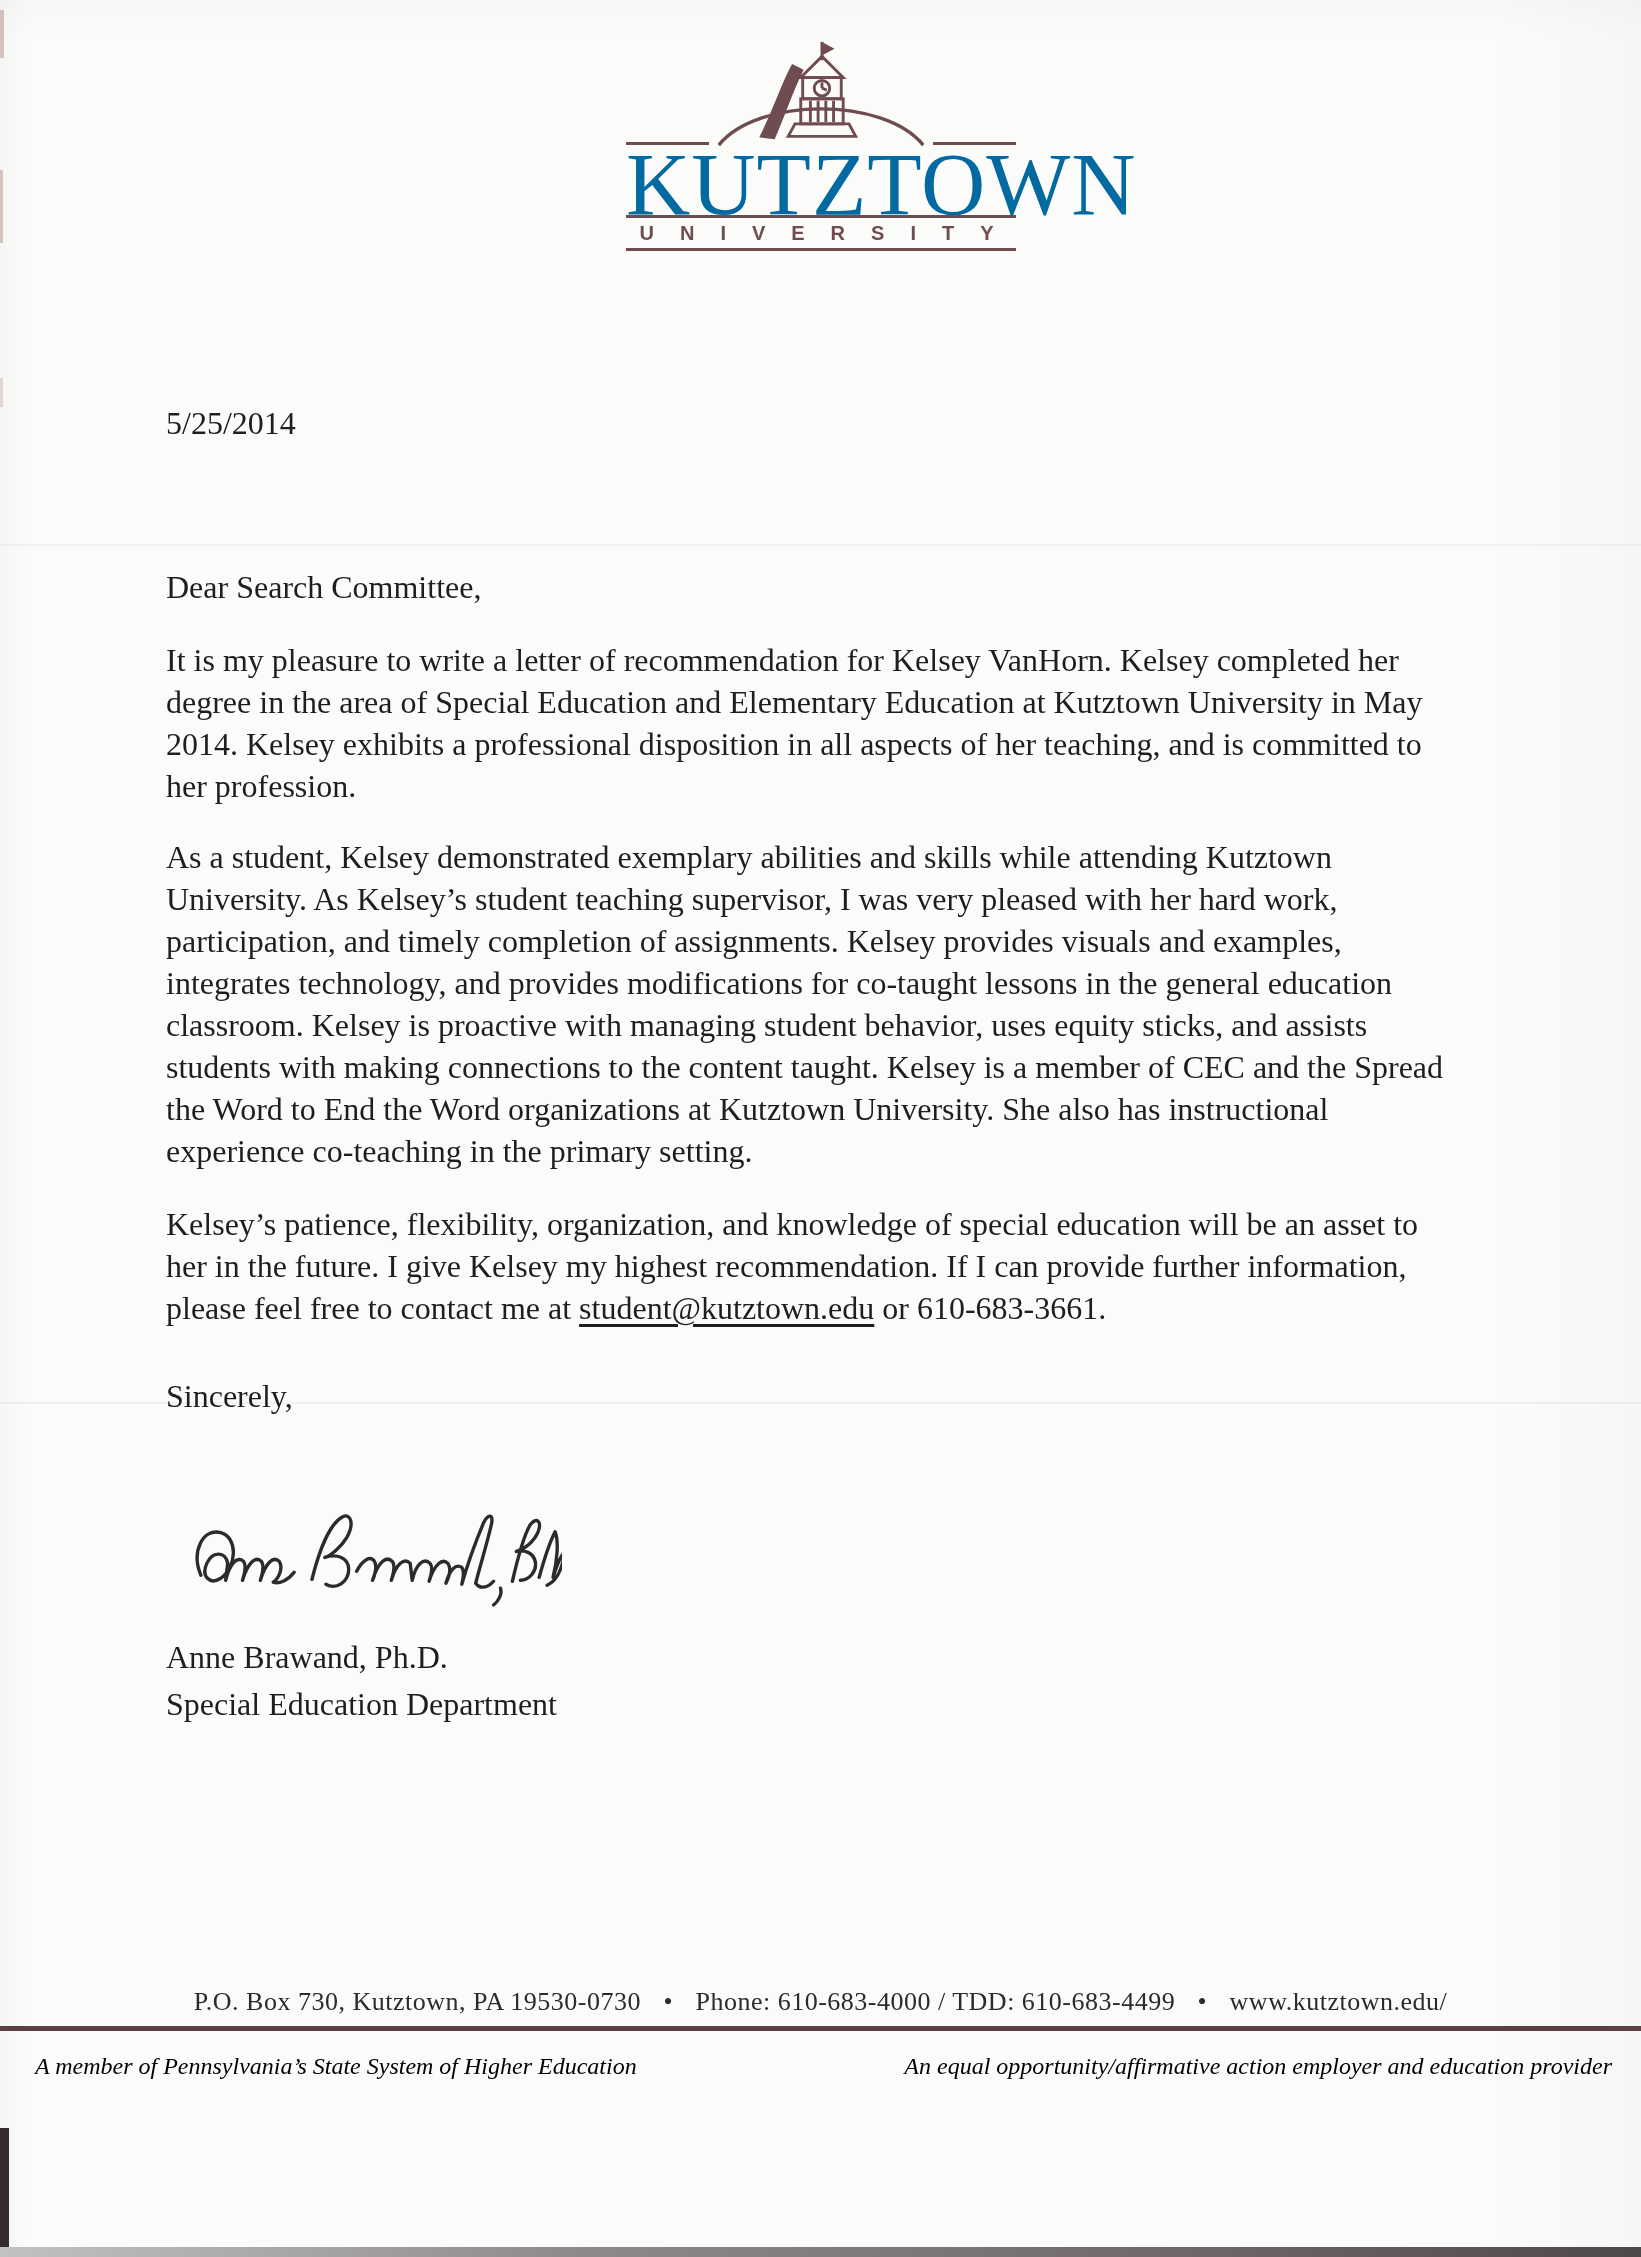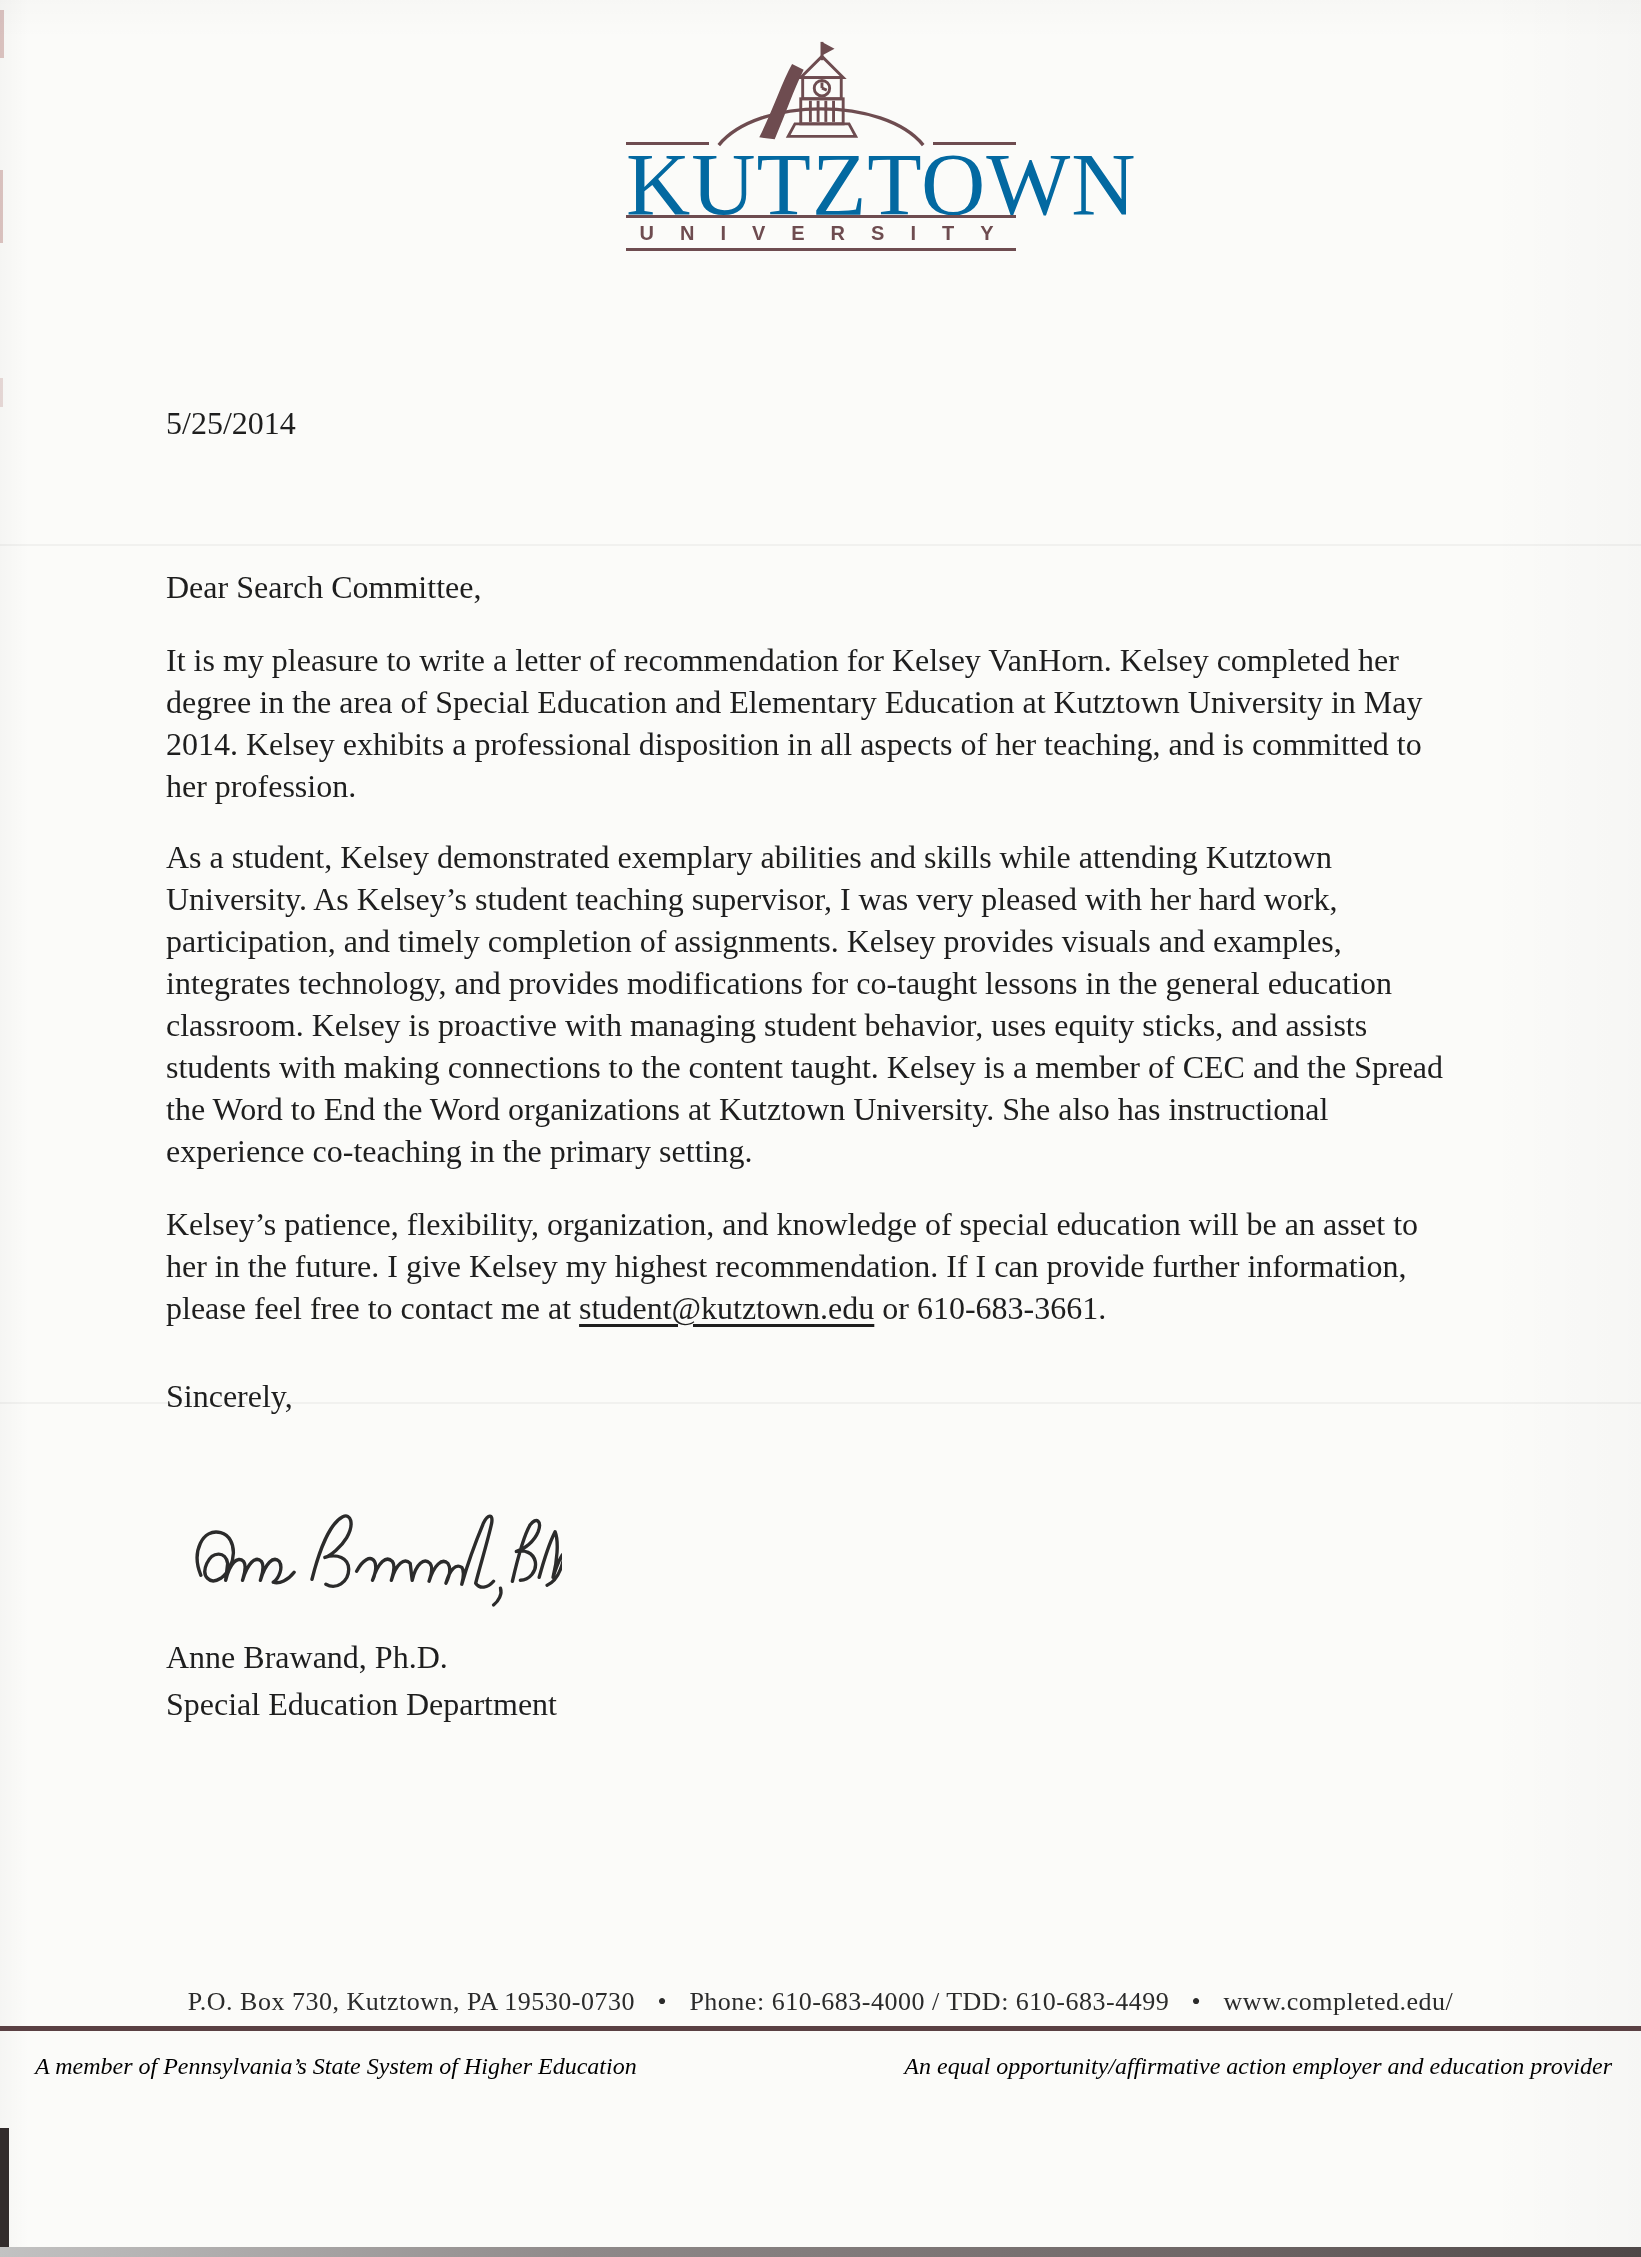--- a/index.html
+++ b/index.html
@@ -157,21 +157,21 @@
   <div class="textblock signer-block">
     <div>Anne Brawand, Ph.D.</div>
     <div>Special Education Department</div>
   </div>
 
   <div class="contact">
     <span>P.O. Box 730, Kutztown, PA 19530-0730</span>
     <span class="dot">•</span>
     <span>Phone: 610-683-4000 / TDD: 610-683-4499</span>
     <span class="dot">•</span>
-    <span>www.completed.edu/</span>
+    <span>www.kutztown.edu/</span>
   </div>
 
   <div class="footer-rule"></div>
 
   <div class="note note-left">A member of Pennsylvania’s State System of Higher Education</div>
   <div class="note note-right">An equal opportunity/affirmative action employer and education provider</div>
 
   <div class="edge-left-strip"></div>
   <div class="edge-bottom-bar"></div>
   <div class="tick t1"></div>

